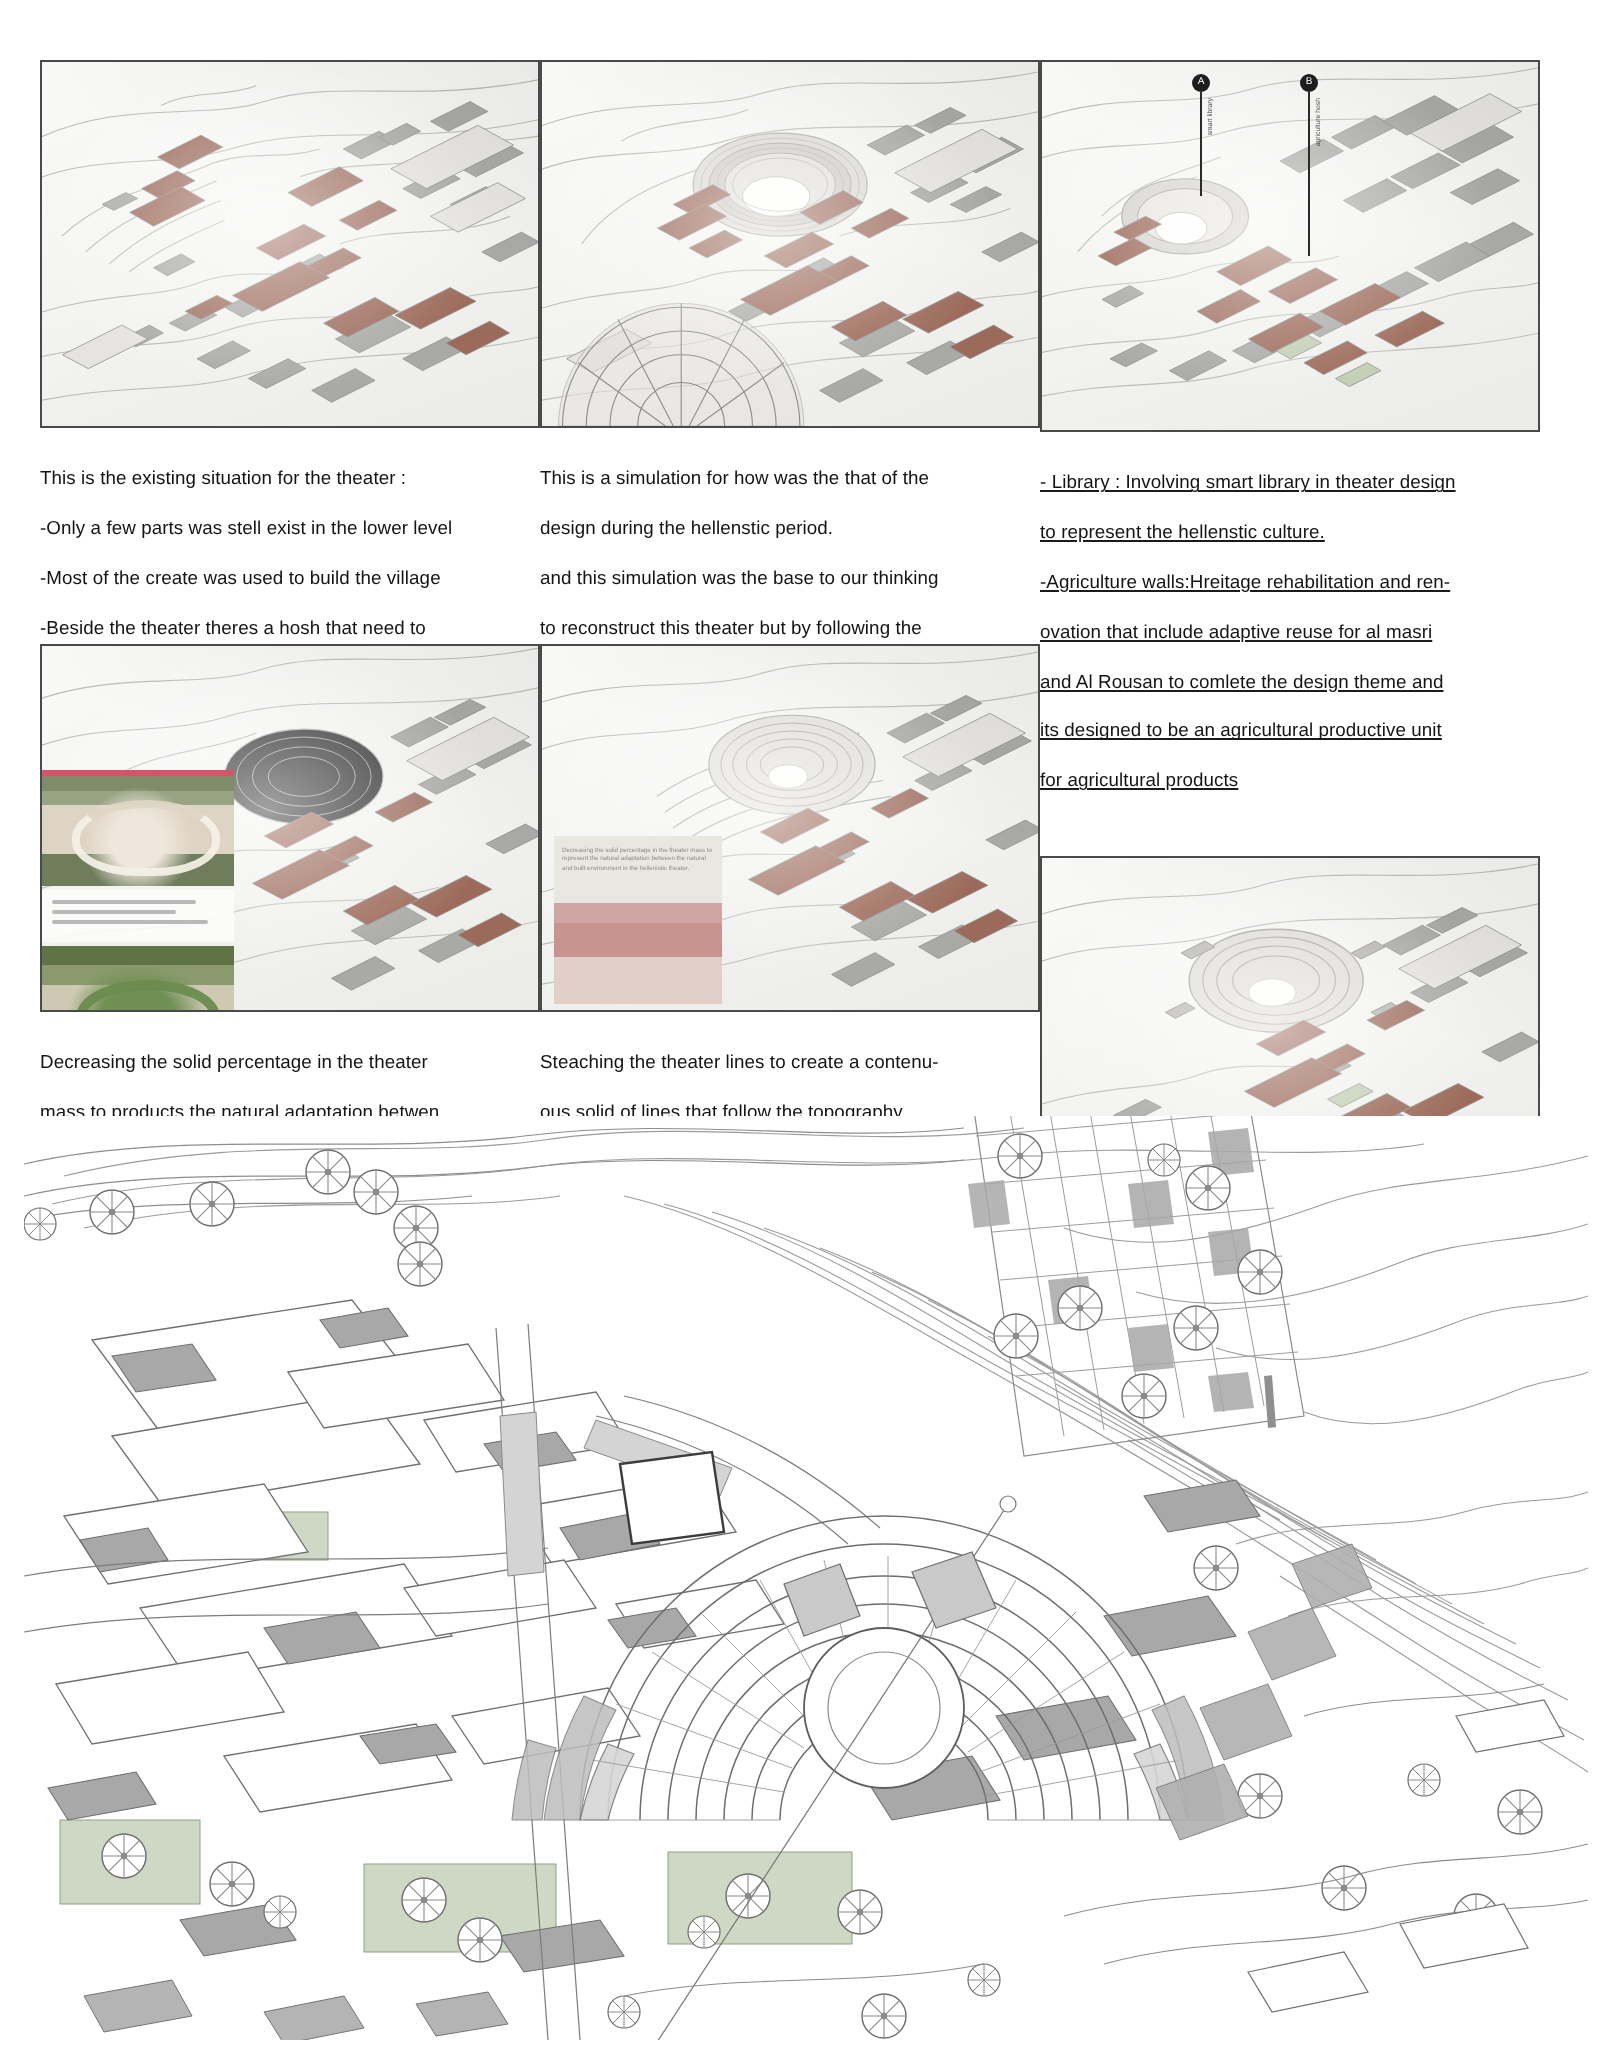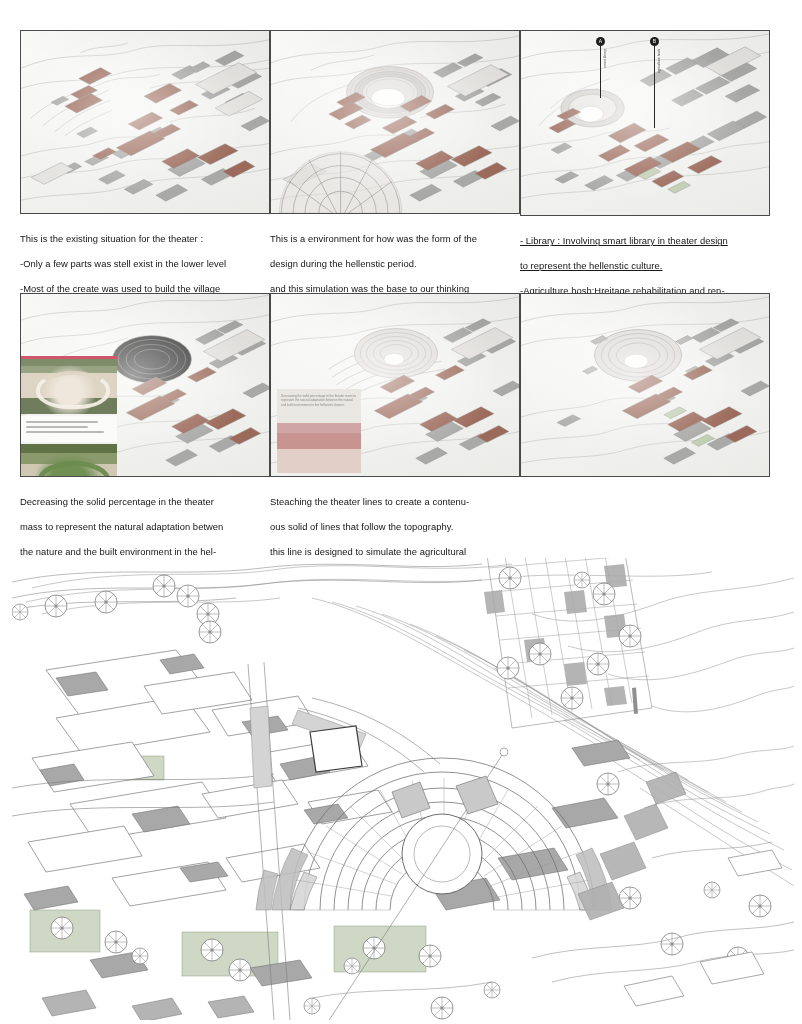--- a/index.html
+++ b/index.html
@@ -6,21 +6,21 @@
   body{
     width:802px;height:1024px;overflow:hidden;position:relative;
     font-family:"Liberation Sans","DejaVu Sans",sans-serif;
     color:#1b1b1b;-webkit-font-smoothing:antialiased;
   }
   .board{position:absolute;left:0;top:0;width:802px;height:1024px;}
 
   
   .panel-row{position:absolute;display:flex;gap:0;left:20px;}
   .panel-row.r1{top:30px;}
-  .panel-row.r2{top:293px;}
+  .panel-row.r2{top:322px;align-items:flex-end;}
   .col{width:250px;position:relative;}
   .col.c3{width:250px;text-decoration:underline;}
 
   .imgbox{
     position:relative;width:250px;height:184px;
     border:1px solid #4a4a4a;background:#f7f7f6;overflow:hidden;
     box-sizing:border-box;
   }
   .imgbox.tall{height:186px;}
 
@@ -284,21 +284,21 @@
                   <path d="M18 152 l44 32"></path>
                     <path d="M122 152 l-44 32"></path>
                 </g>
               </g>
             </svg>
           </div>
           <div class="vign"></div>
         </div>
       </div>
       <div class="cap">
-        <span>This is a environment for how was the form of the</span><br>
+        <span>This is a simulation for how was the that of the</span><br>
         <span>design during the hellenstic period.</span><br>
         <span>and this simulation was the base to our thinking</span><br>
         <span>to reconstruct this theater but by following the</span><br>
         <span>rulls of </span><span class="accent">renovation</span><span>.</span>
       </div>
     </div>
 
     <div class="col c3">
       <div class="imgbox tall">
         <div class="axon">
@@ -369,21 +369,21 @@
         <div class="marker" style="left:75px;top:6px;">A</div>
         <div class="vlabel" style="left:82px;top:18px;">smart library</div>
 
         <div class="leader" style="left:133px;top:15px;height:82px;"></div>
         <div class="marker" style="left:129px;top:6px;">B</div>
         <div class="vlabel" style="left:136px;top:18px;">agriculture hosh</div>
       </div>
       <div class="cap">
         <span>- Library : Involving smart library in theater design</span><br>
         <span>to represent the hellenstic culture.</span><br>
-        <span>-Agriculture hosh:Hreitage rehabilitation and ren-</span><br>
+        <span>-Agriculture walls:Hreitage rehabilitation and ren-</span><br>
         <span>ovation that include adaptive reuse for al masri</span><br>
         <span>and Al Rousan to comlete the design theme and</span><br>
         <span>its designed to be an agricultural productive unit</span><br>
         <span>for agricultural products</span>
       </div>
     </div>
   </div>
 
   <div class="panel-row r2">
 
@@ -456,21 +456,21 @@
           <div class="ln" style="top:15px;width:78px;"></div>
         </div>
 
         <div class="inset photoB">
           <div class="ph"></div>
           <div class="arc"></div>
         </div>
       </div>
       <div class="cap">
         <span>Decreasing the solid percentage in the theater</span><br>
-        <span>mass to represent the natural adaptation betwen</span><br>
+        <span>mass to products the natural adaptation betwen</span><br>
         <span>the nature and the built environment in the hel-</span><br>
         <span>lenistic theater.</span>
       </div>
     </div>
 
     <div class="col">
       <div class="imgbox">
         <div class="axon">
           <div class="paper"></div>
           <div class="contours">

